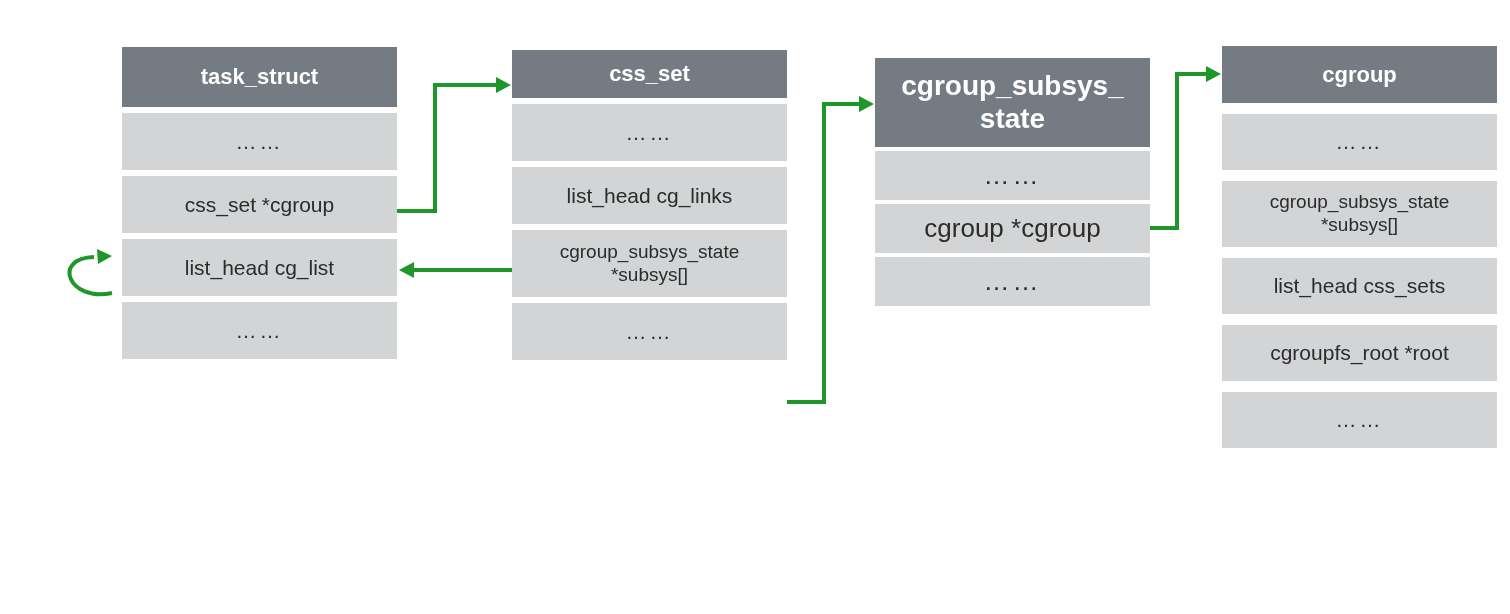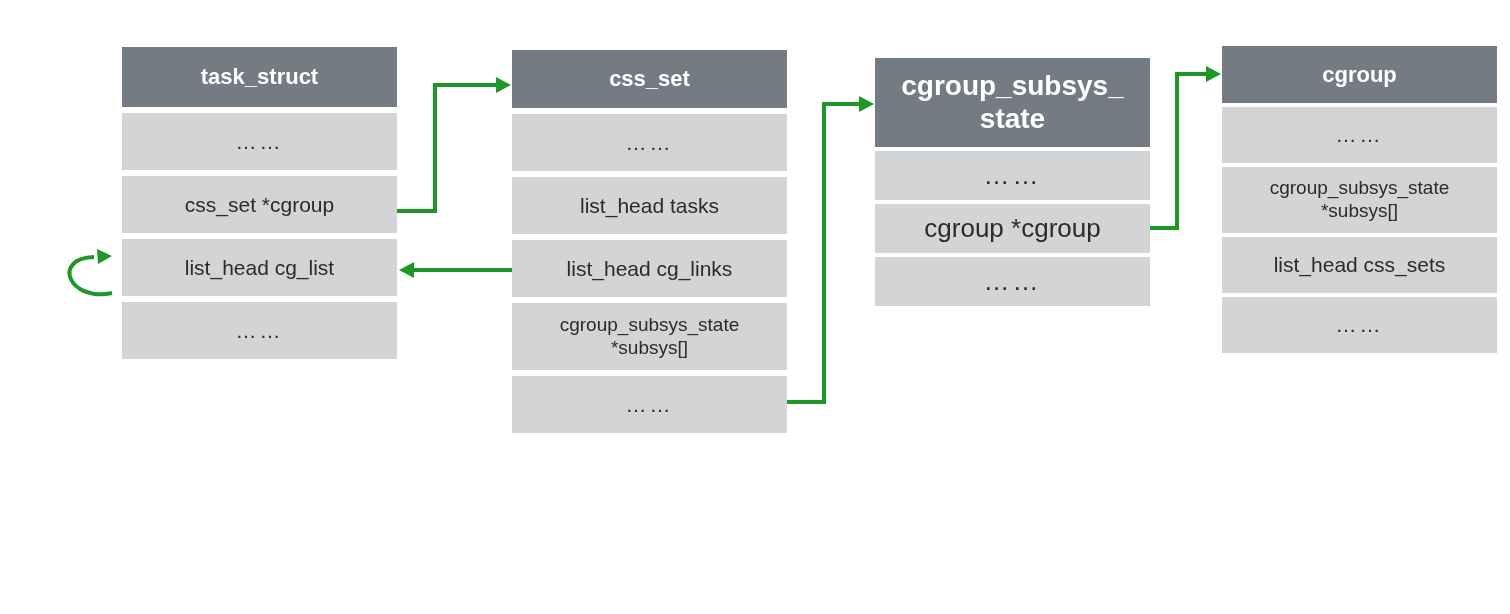--- a/index.html
+++ b/index.html
@@ -38,31 +38,31 @@
   }
   .row.dots{letter-spacing:3px;}
 
   
   .t-task{left:90px;top:47px;width:275px;gap:6px;}
   .t-task .hdr{height:60px;}
   .t-task .row{height:57px;}
 
   
   .t-css{left:480px;top:50px;width:275px;gap:6px;}
-  .t-css .hdr{height:58px;}
+  .t-css .hdr{height:48px;}
   .t-css .row{height:57px;}
   .t-css .row.tall{height:67px;font-size:19px;}
 
   
   .t-state{left:843px;top:58px;width:275px;gap:4px;border-radius:30px;}
   .t-state .hdr{height:89px;font-size:28px;}
   .t-state .row{height:49px;font-size:26px;}
 
   
-  .t-cgroup{left:1190px;top:46px;width:275px;gap:4px;}
+  .t-cgroup{left:1190px;top:46px;width:275px;gap:11px;}
   .t-cgroup .hdr{height:57px;}
   .t-cgroup .row{height:56px;}
   .t-cgroup .row.tall{height:66px;font-size:19px;}
 </style>
 </head>
 <body>
 
 <div class="canvas">
 
   <svg class="arrows" width="1510" height="614" viewBox="0 0 1510 614">
@@ -97,37 +97,37 @@
     <div class="hdr">task_struct</div>
     <div class="row dots">……</div>
     <div class="row">css_set *cgroup</div>
     <div class="row">list_head cg_list</div>
     <div class="row dots">……</div>
   </div>
 
   <div class="struct t-css">
     <div class="hdr">css_set</div>
     <div class="row dots">……</div>
-    <div class="row">list_head tasks</div>
     <div class="row">list_head cg_links</div>
     <div class="row tall">cgroup_subsys_state
 *subsys[]</div>
     <div class="row dots">……</div>
   </div>
 
   <div class="struct t-state">
     <div class="hdr">cgroup_subsys_
 state</div>
     <div class="row dots">……</div>
     <div class="row">cgroup *cgroup</div>
     <div class="row dots">……</div>
   </div>
 
   <div class="struct t-cgroup">
     <div class="hdr">cgroup</div>
     <div class="row dots">……</div>
     <div class="row tall">cgroup_subsys_state
 *subsys[]</div>
     <div class="row">list_head css_sets</div>
+    <div class="row">cgroupfs_root *root</div>
     <div class="row dots">……</div>
   </div>
 
 </div>
 
 </body></html>

